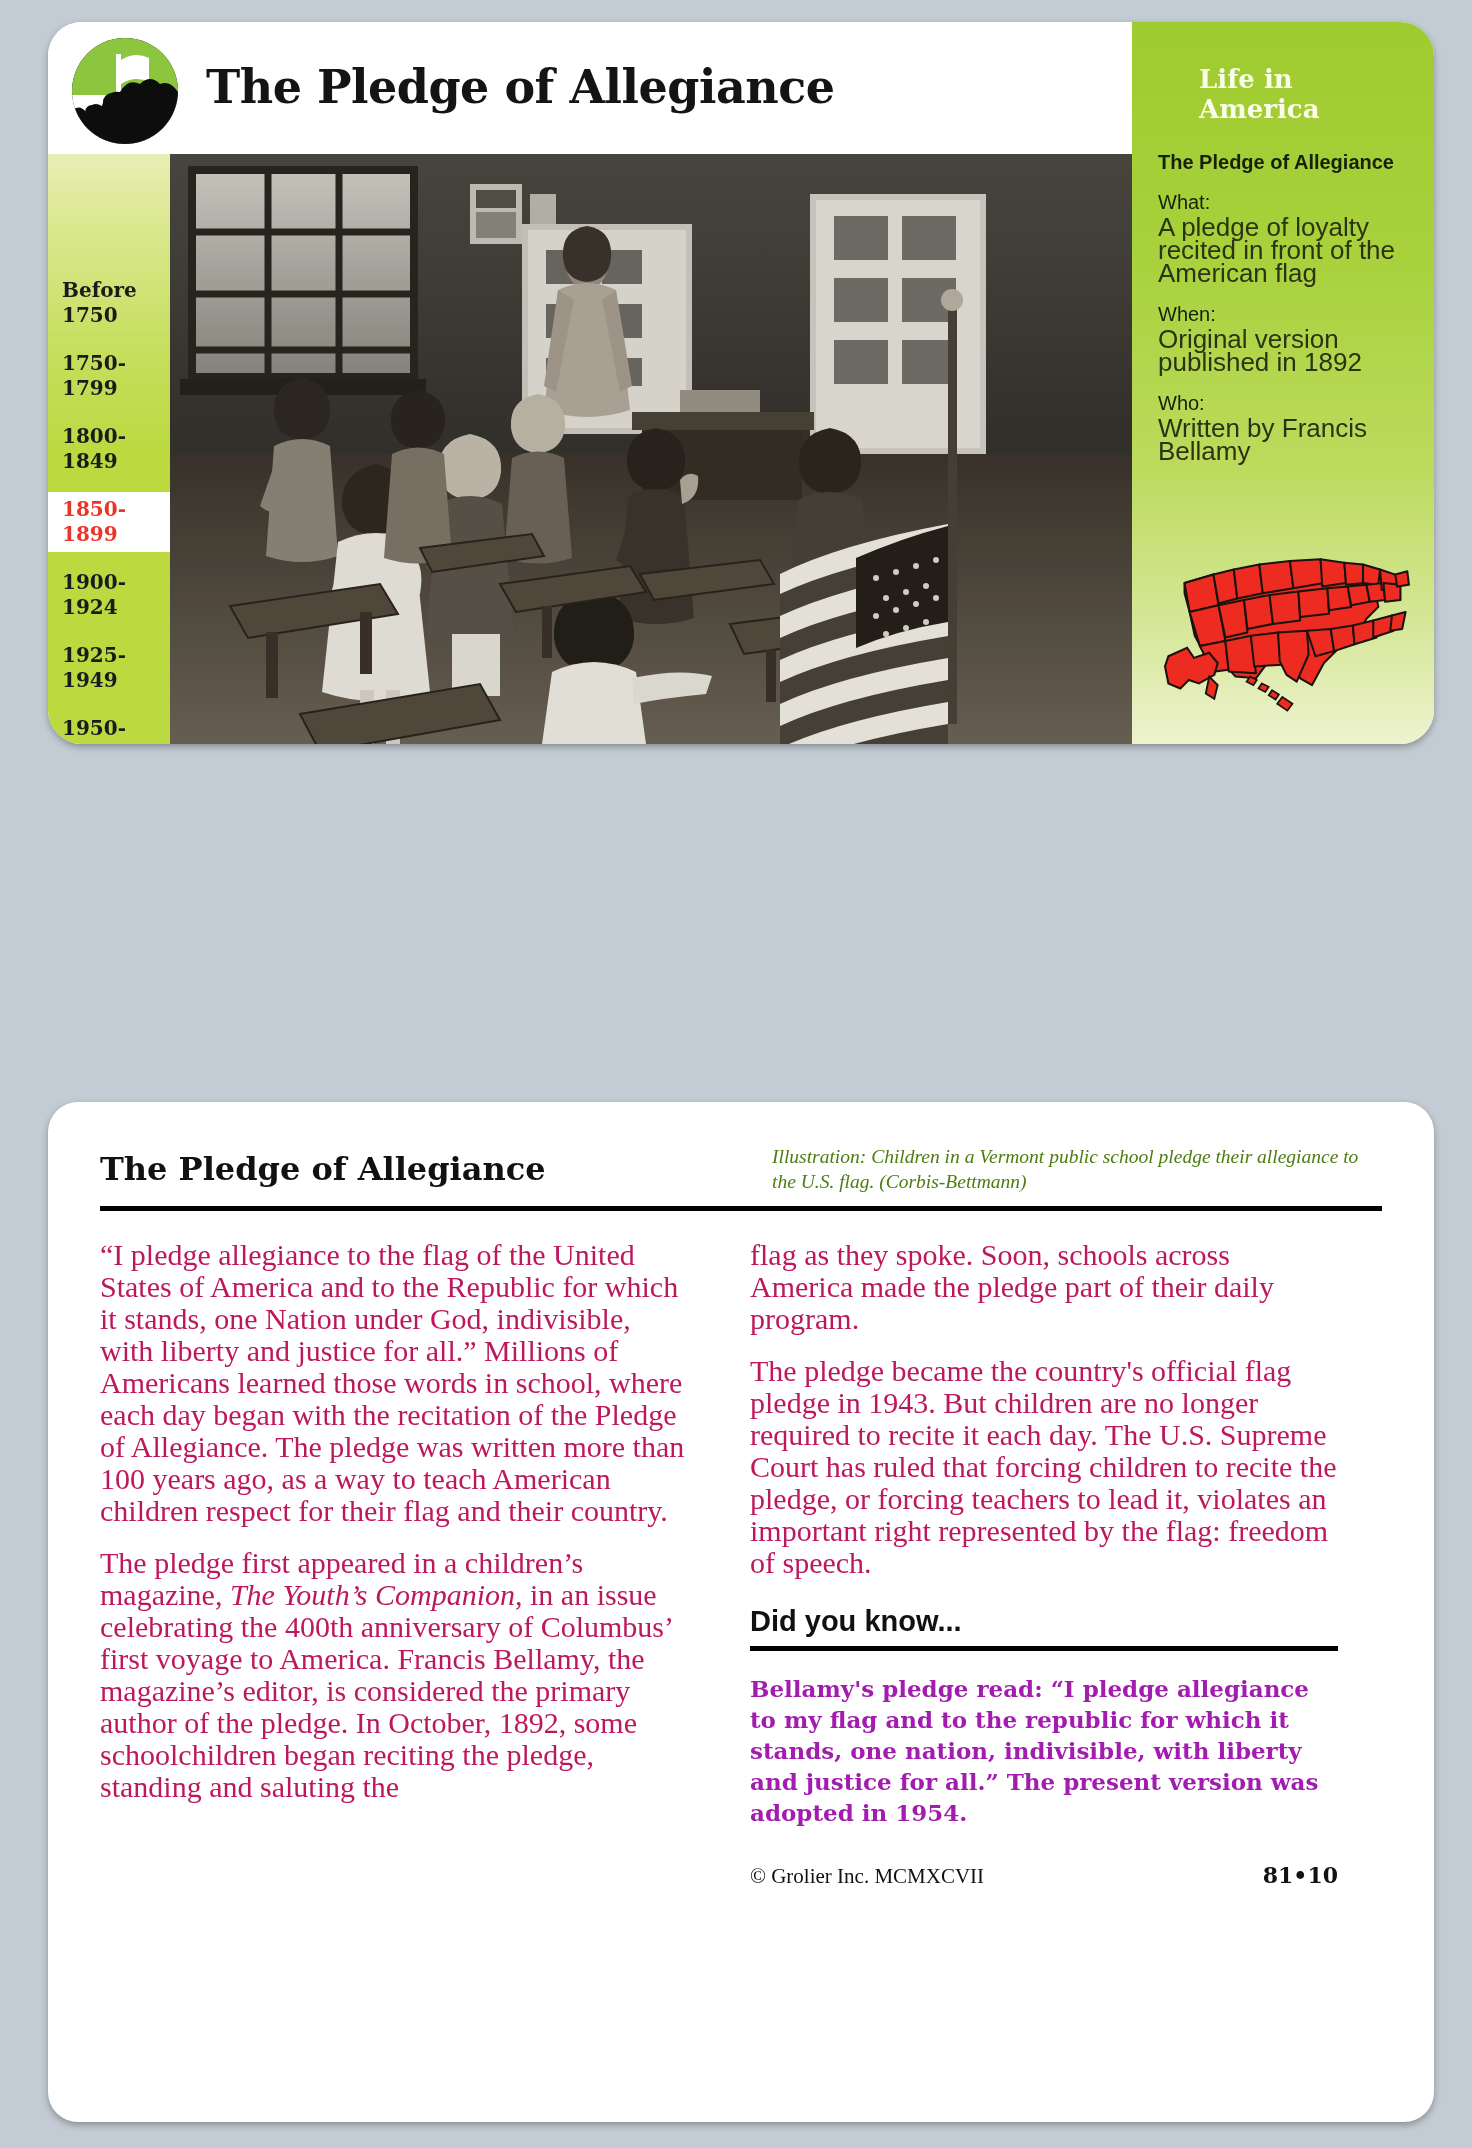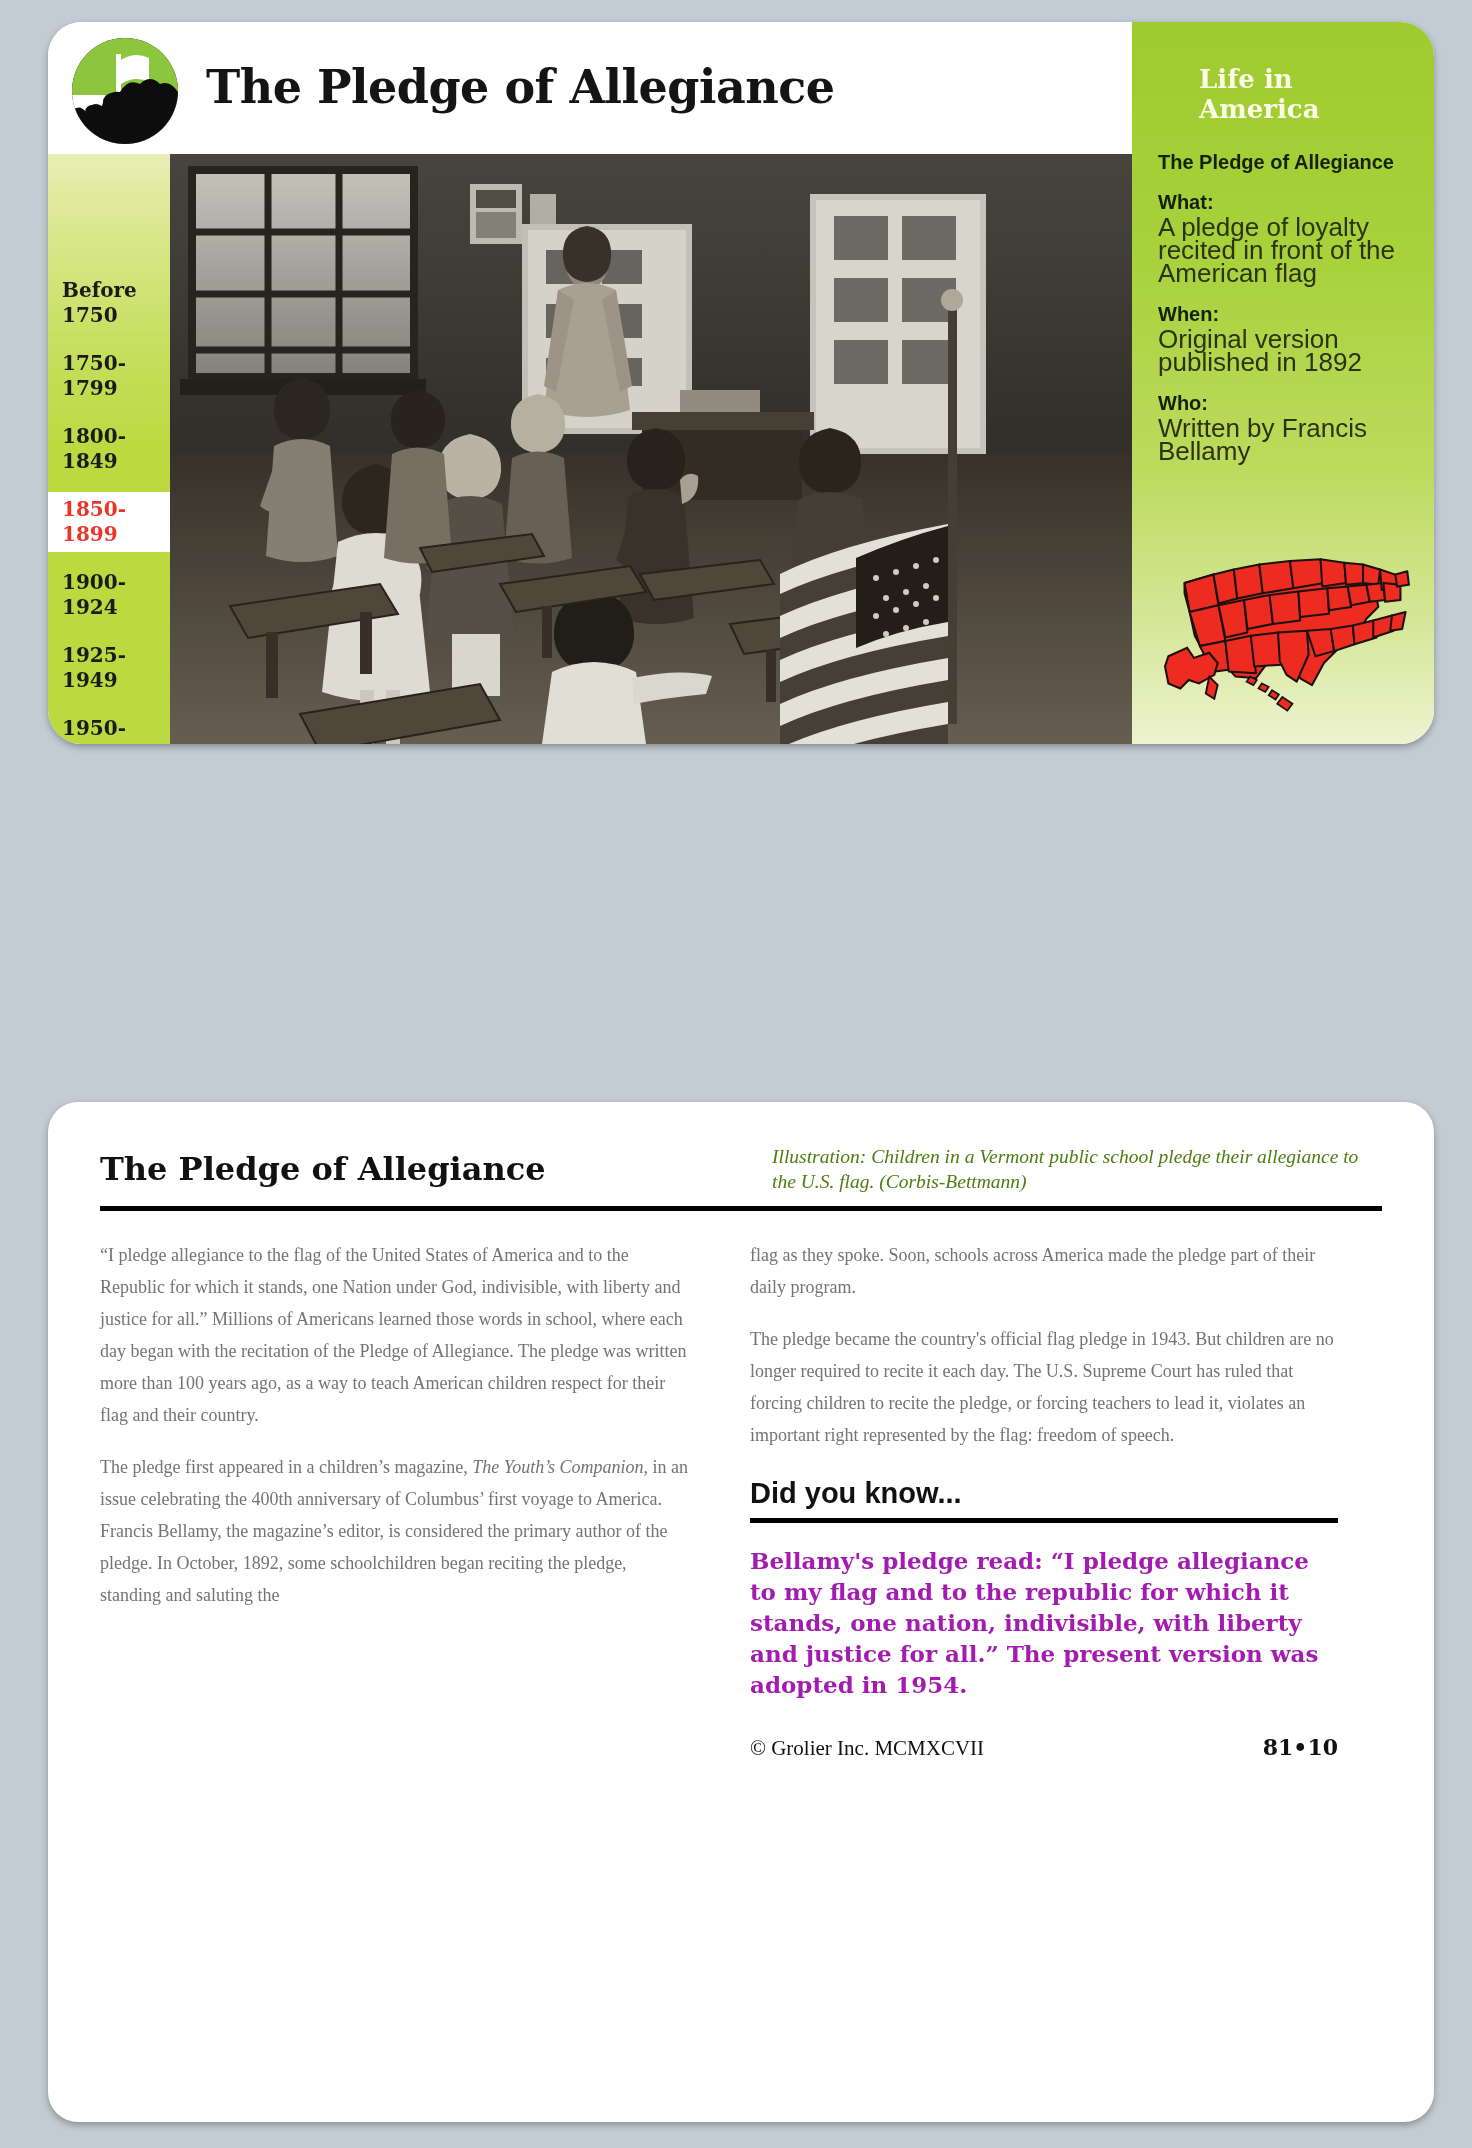--- a/index.html
+++ b/index.html
@@ -113,21 +113,21 @@
   .info-subtitle {
     font-family: "Liberation Sans", sans-serif;
     font-weight: bold;
     font-size: 20px;
     line-height: 24px;
     color: #17210a;
     margin-bottom: 16px;
   }
   .info-label {
     font-family: "Liberation Sans", sans-serif;
-    font-weight: bold;
+    font-weight: normal;
     font-size: 20px;
     line-height: 24px;
     color: #17210a;
     margin-bottom: 2px;
   }
   .info-value {
     font-family: "Liberation Sans", sans-serif;
     font-size: 26px;
     line-height: 23px;
     color: #2b3313;
@@ -178,23 +178,23 @@
     border-bottom: 2px solid #fff;
   }
   .cols {
     display: flex;
     gap: 62px;
     margin-top: 26px;
   }
   .col { width: 588px; }
   .col p {
     font-family: "Liberation Serif", serif;
-    font-size: 18px;
+    font-size: 30px;
     line-height: 32px;
-    color: #737373;
+    color: #be185d;
     margin-bottom: 20px;
   }
   .col p em { font-style: italic; }
   .dyk-title {
     font-family: Liberation Sans, sans-serif;
     font-weight: bold;
     font-size: 29px;
     color: #111;
     margin-top: 26px;
   }

